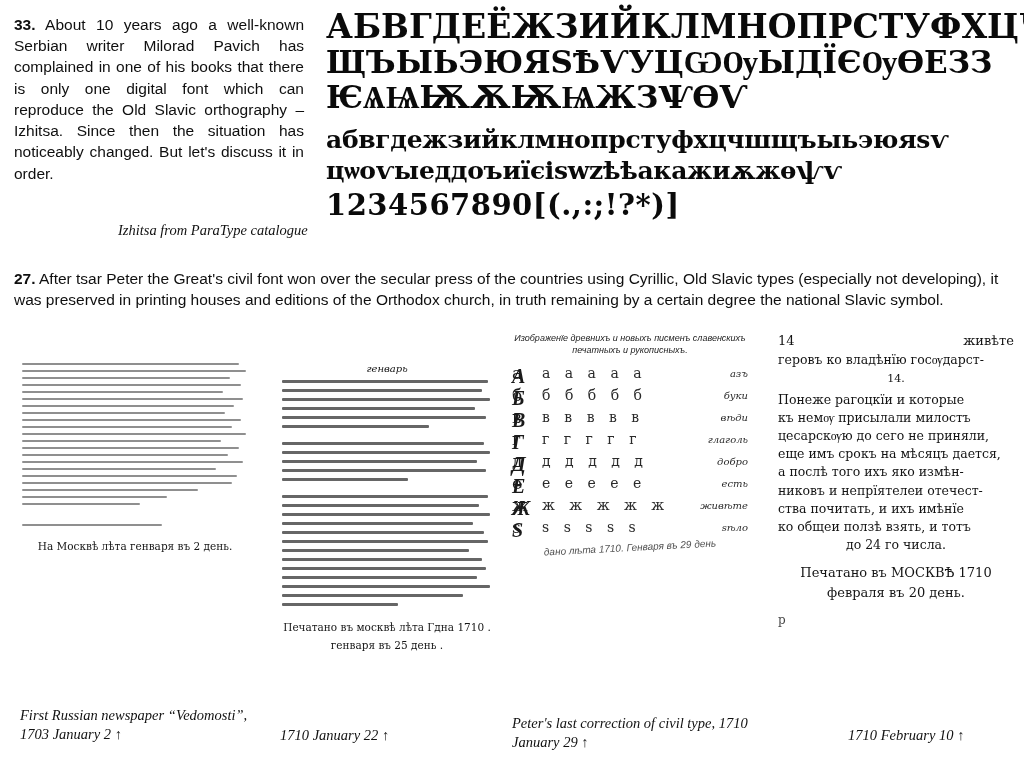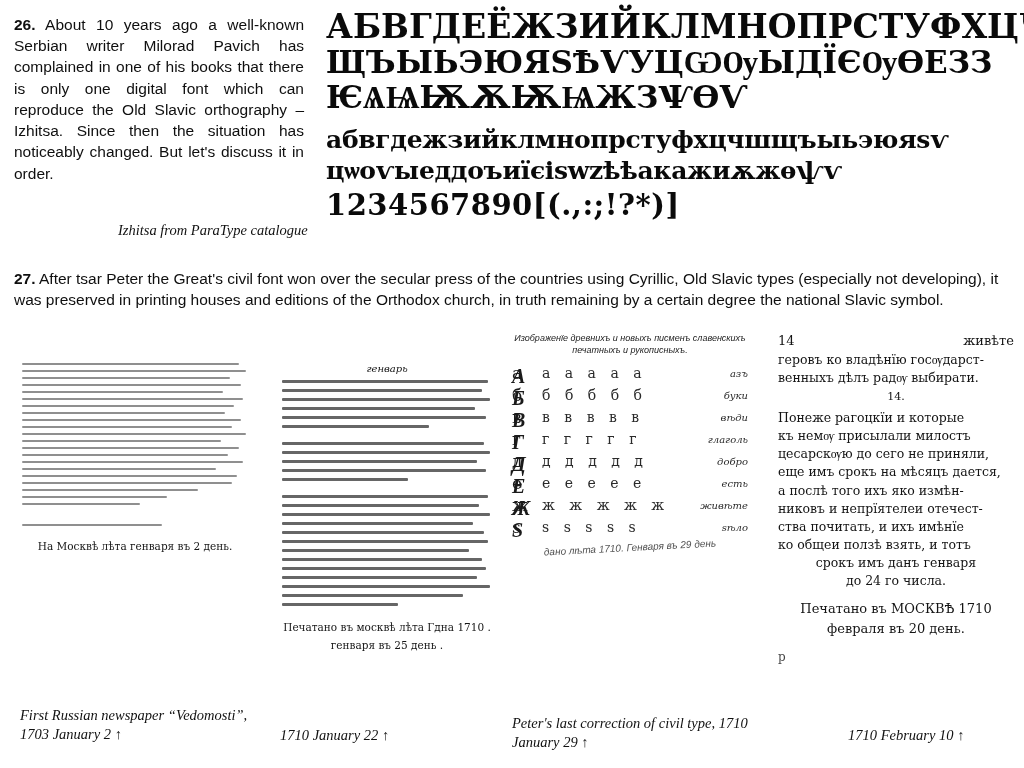--- a/index.html
+++ b/index.html
@@ -251,21 +251,21 @@
   .cap-4 { left: 848px; top: 726px; width: 180px; }
 </style>
 </head>
 <body>
 
 <div class="slide">
 
   <div class="top-block">
 
     <div class="para-26">
-      <span class="num">26.</span><span> About 10 years ago a well-known Serbian writer Milorad Pavich has complained in one of his books that there is only one digital font which can reproduce the Old Slavic orthography – Izhitsa. Since then the situation has noticeably changed. But let's discuss it in order.</span>
+      <span class="num">33.</span><span> About 10 years ago a well-known Serbian writer Milorad Pavich has complained in one of his books that there is only one digital font which can reproduce the Old Slavic orthography – Izhitsa. Since then the situation has noticeably changed. But let's discuss it in order.</span>
     </div>
 
     <div class="caption-izhitsa">Izhitsa from ParaType catalogue</div>
 
     <div class="specimen">
       <div class="line big l1">АБВГДЕЁЖЗИЙКЛМНОПРСТУФХЦЧШ</div>
       <div class="line big l2">ЩЪЫЬЭЮЯЅѢѴУЦѠѸЫДЇЄѸѲЕЗЗ</div>
       <div class="line big l3">ѤѦѨѬѪѬѨЖЗѰѲѴ</div>
       <div class="spacer"></div>
       <div class="line small">абвгдежзийклмнопрстуфхцчшщъыьэюяѕѵ</div>
@@ -400,31 +400,29 @@
       <div class="alpha-sign">дано лѣта 1710. Генваря въ 29 день</div>
     </div>
 
     <div class="fac fac-4">
       <div class="decree">
         <div class="topline">
           <span>14</span>
           <span>живѣте</span>
         </div>
         <div class="dline">геровъ ко владѣнїю госѹдарст-</div>
-        <div class="dline">венныхъ дѣлъ радѹ выбирати.</div>
         <div class="small-num">14.</div>
         <div class="dline">Понеже рагоцкїи и которые</div>
         <div class="dline">къ немѹ присылали милостъ</div>
         <div class="dline">цесарскѹю до сего не приняли,</div>
         <div class="dline">еще имъ срокъ на мѣсяцъ дается,</div>
         <div class="dline">а послѣ того ихъ яко измѣн-</div>
         <div class="dline">никовъ и непрїятелеи отечест-</div>
         <div class="dline">ства почитать, и ихъ имѣнїе</div>
         <div class="dline">ко общеи ползѣ взять, и тотъ</div>
-        <div class="dline center">срокъ имъ данъ генваря</div>
         <div class="dline center">до 24 го числа.</div>
         <div class="imprint">Печатано въ МОСКВѢ  1710</div>
         <div class="imprint" style="margin-top:2px">февраля въ 20 день.</div>
         <div class="sig">р</div>
       </div>
     </div>
   </div>
 
   <div class="cap cap-1">First Russian newspaper “Vedomosti”, 1703 January 2 ↑</div>
   <div class="cap cap-2">1710 January 22 ↑</div>

